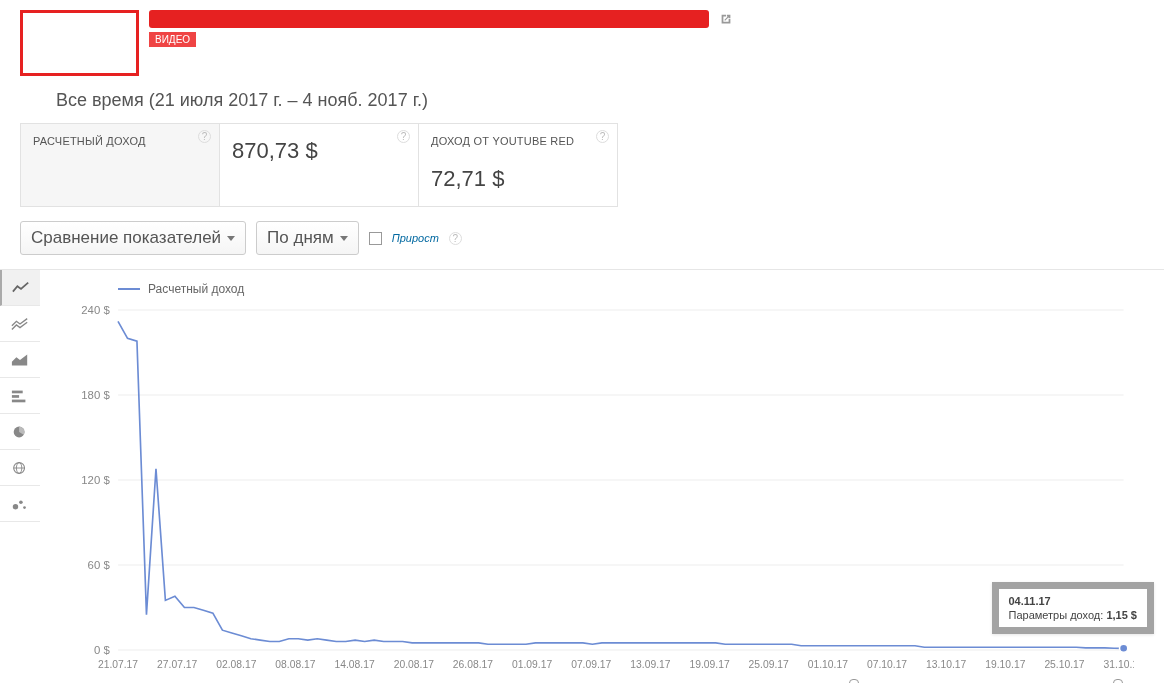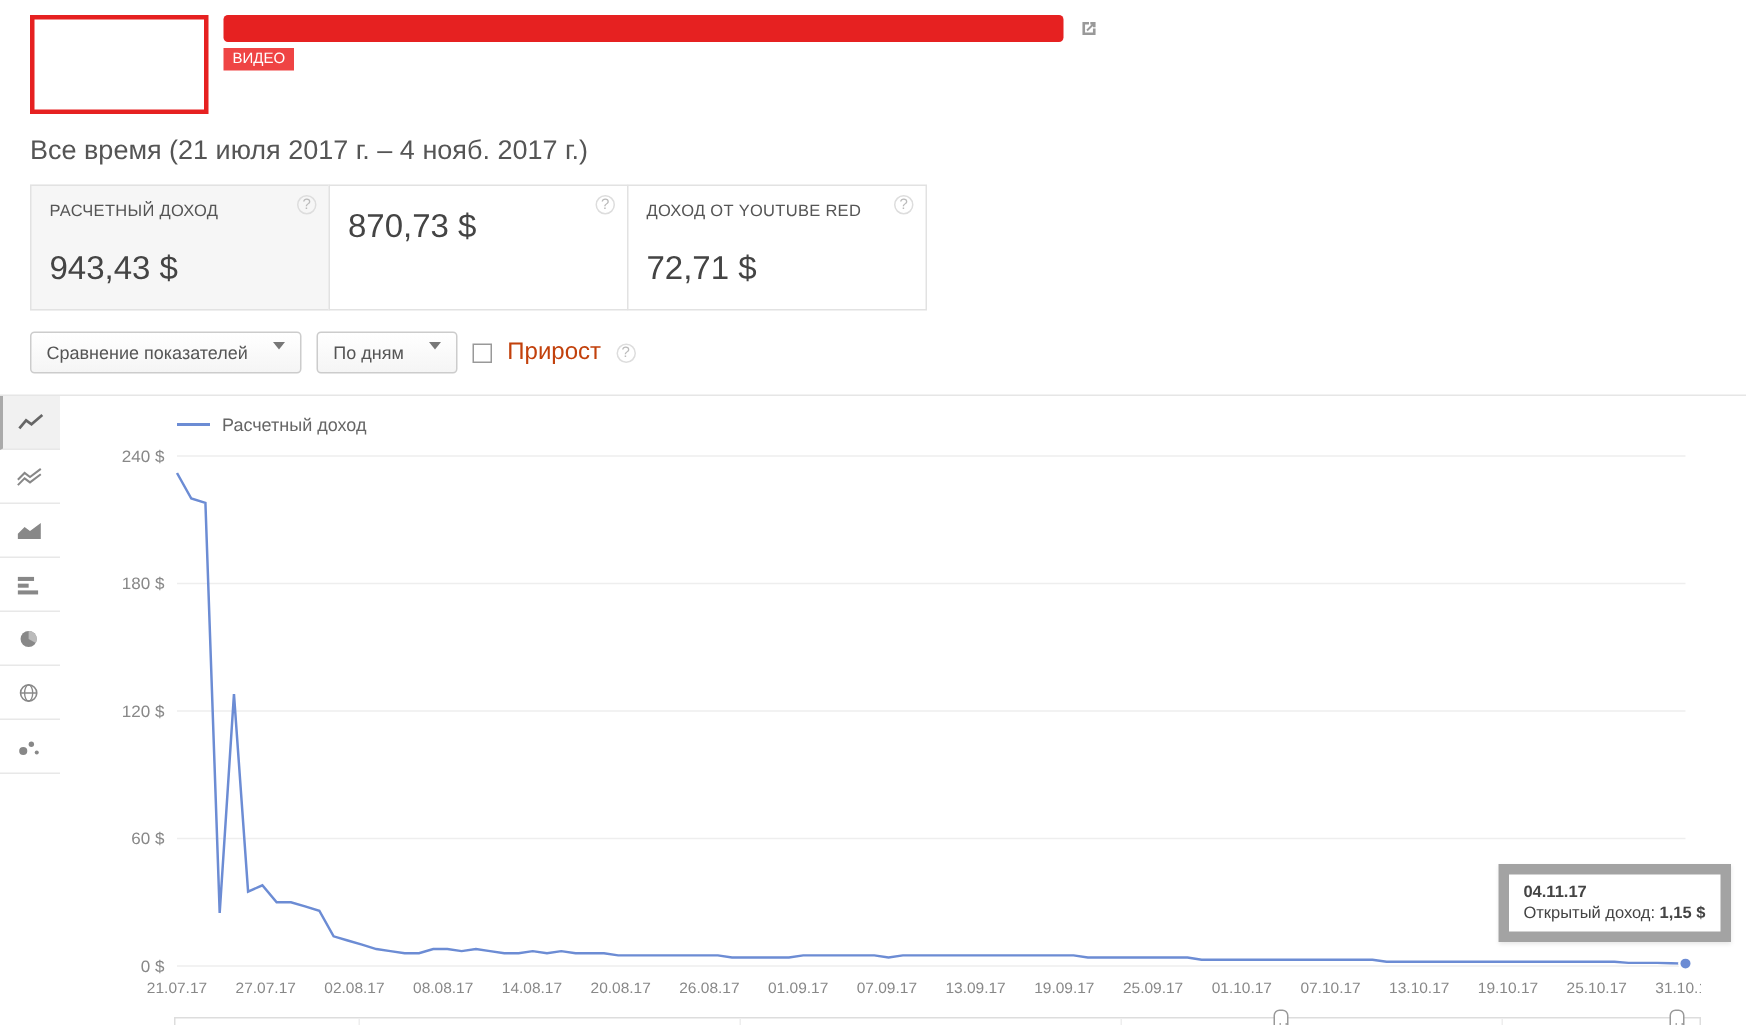--- a/index.html
+++ b/index.html
@@ -33,20 +33,21 @@
     background: #ef4444;
     color: #fff;
     font-size: 10px;
     padding: 2px 6px;
     margin-top: 4px;
   }
   .period {
     font-size: 18px;
     color: #555;
     padding: 14px 20px 12px 20px;
+    margin-left: 36px;
   }
   .cards { display: flex; padding: 0 20px; }
   .card {
     min-width: 200px;
     border: 1px solid #e2e2e2;
     padding: 10px 12px 14px;
     margin-right: -1px;
     position: relative;
     background: #fff;
     cursor: pointer;
@@ -64,31 +65,32 @@
     border-radius: 50%;
     width: 13px;
     height: 13px;
     line-height: 12px;
     text-align: center;
   }
   .controls { padding: 14px 20px; display: flex; align-items: center; gap: 10px; }
   .btn {
     border: 1px solid #ccc;
     background: linear-gradient(#fff, #f5f5f5);
-    font-size: 12px;
+    font-size: 17px;
     color: #555;
     padding: 6px 10px;
     border-radius: 3px;
     display: inline-flex;
-    gap: 17px;
+    align-items: center;
+    gap: 6px;
     cursor: pointer;
   }
   .caret-down { width: 0; height: 0; border-left: 4px solid transparent; border-right: 4px solid transparent; border-top: 5px solid #777; }
   .checkbox { width: 13px; height: 13px; border: 1px solid #999; display: inline-block; }
-  .cb-label { font-size: 16px; color: #c2410c; }
+  .cb-label { font-size: 11px; color: #0369a1; font-style: italic; }
   .main { display: flex; border-top: 1px solid #e6e6e6; }
   .side { width: 40px; display: flex; flex-direction: column; }
   .side-item {
     width: 40px;
     height: 36px;
     display: flex;
     align-items: center;
     justify-content: center;
     border-bottom: 1px solid #e8e8e8;
     cursor: pointer;
@@ -152,21 +154,20 @@
     <div class="badge">ВИДЕО</div>
   </div>
 </div>
 
 <div class="period">Все время (21 июля 2017 г. – 4 нояб. 2017 г.)</div>
 
 <div class="cards">
   <div class="card active">
     <span class="help-q">?</span>
     <div class="card-title">РАСЧЕТНЫЙ ДОХОД</div>
-    <div class="card-value">943,43 $</div>
   </div>
   <div class="card">
     <span class="help-q">?</span>
     <div class="card-value">870,73 $</div>
   </div>
   <div class="card">
     <span class="help-q">?</span>
     <div class="card-title">ДОХОД ОТ YOUTUBE RED</div>
     <div class="card-value">72,71 $</div>
   </div>
@@ -268,21 +269,21 @@
         <text x="915.6470588235294" y="368" text-anchor="middle" font-size="10" fill="#888">19.10.17</text>
         <text x="972.8235294117646" y="368" text-anchor="middle" font-size="10" fill="#888">25.10.17</text>
         <text x="1030" y="368" text-anchor="middle" font-size="10" fill="#888">31.10.17</text>
         <path d="M58.0,21.3 L67.2,38.3 L76.3,41.2 L85.5,314.6 L94.7,168.7 L103.8,300.4 L113.0,296.2 L122.2,307.5 L131.4,307.5 L140.5,310.3 L149.7,313.2 L158.9,330.2 L168.0,333.0 L177.2,335.8 L186.4,338.7 L195.5,340.1 L204.7,341.5 L213.9,341.5 L223.1,338.7 L232.2,338.7 L241.4,340.1 L250.6,338.7 L259.7,340.1 L268.9,341.5 L278.1,341.5 L287.2,340.1 L296.4,341.5 L305.6,340.1 L314.8,341.5 L323.9,341.5 L333.1,341.5 L342.3,342.9 L351.4,342.9 L360.6,342.9 L369.8,342.9 L378.9,342.9 L388.1,342.9 L397.3,342.9 L406.5,342.9 L415.6,344.3 L424.8,344.3 L434.0,344.3 L443.1,344.3 L452.3,344.3 L461.5,342.9 L470.6,342.9 L479.8,342.9 L489.0,342.9 L498.2,342.9 L507.3,342.9 L516.5,344.3 L525.7,342.9 L534.8,342.9 L544.0,342.9 L553.2,342.9 L562.3,342.9 L571.5,342.9 L580.7,342.9 L589.8,342.9 L599.0,342.9 L608.2,342.9 L617.4,342.9 L626.5,342.9 L635.7,342.9 L644.9,344.3 L654.0,344.3 L663.2,344.3 L672.4,344.3 L681.5,344.3 L690.7,344.3 L699.9,344.3 L709.1,344.3 L718.2,345.8 L727.4,345.8 L736.6,345.8 L745.7,345.8 L754.9,345.8 L764.1,345.8 L773.2,345.8 L782.4,345.8 L791.6,345.8 L800.8,345.8 L809.9,345.8 L819.1,345.8 L828.3,345.8 L837.4,347.2 L846.6,347.2 L855.8,347.2 L864.9,347.2 L874.1,347.2 L883.3,347.2 L892.5,347.2 L901.6,347.2 L910.8,347.2 L920.0,347.2 L929.1,347.2 L938.3,347.2 L947.5,347.2 L956.6,347.2 L965.8,347.2 L975.0,347.2 L984.2,347.2 L993.3,347.9 L1002.5,347.9 L1011.7,347.9 L1020.8,348.2 L1030.0,348.4 " fill="none" stroke="#6c8cd4" stroke-width="1.6"></path>
         <circle cx="1030" cy="348.37083333333334" r="4" fill="#6c8cd4" stroke="#fff" stroke-width="1.5"></circle>
       </svg>
 
     <div class="tooltip">
       <div class="t-date">04.11.17</div>
       <div class="t-val">
-        <span>Открытый доход:</span>
+        <span>Параметры доход:</span>
         <b>1,15 $</b>
       </div>
     </div>
 
     <div class="overview">
       <div class="ov-segment" style="left:12%">янв. 2017 г.</div>
       <div class="ov-segment" style="left:37%">апр. 2017 г.</div>
       <div class="ov-segment" style="left:62%">июль 2017 г.</div>
       <div class="ov-segment" style="left:87%">окт. 2017 г.</div>
       <div class="handle" style="left:72%"></div>

